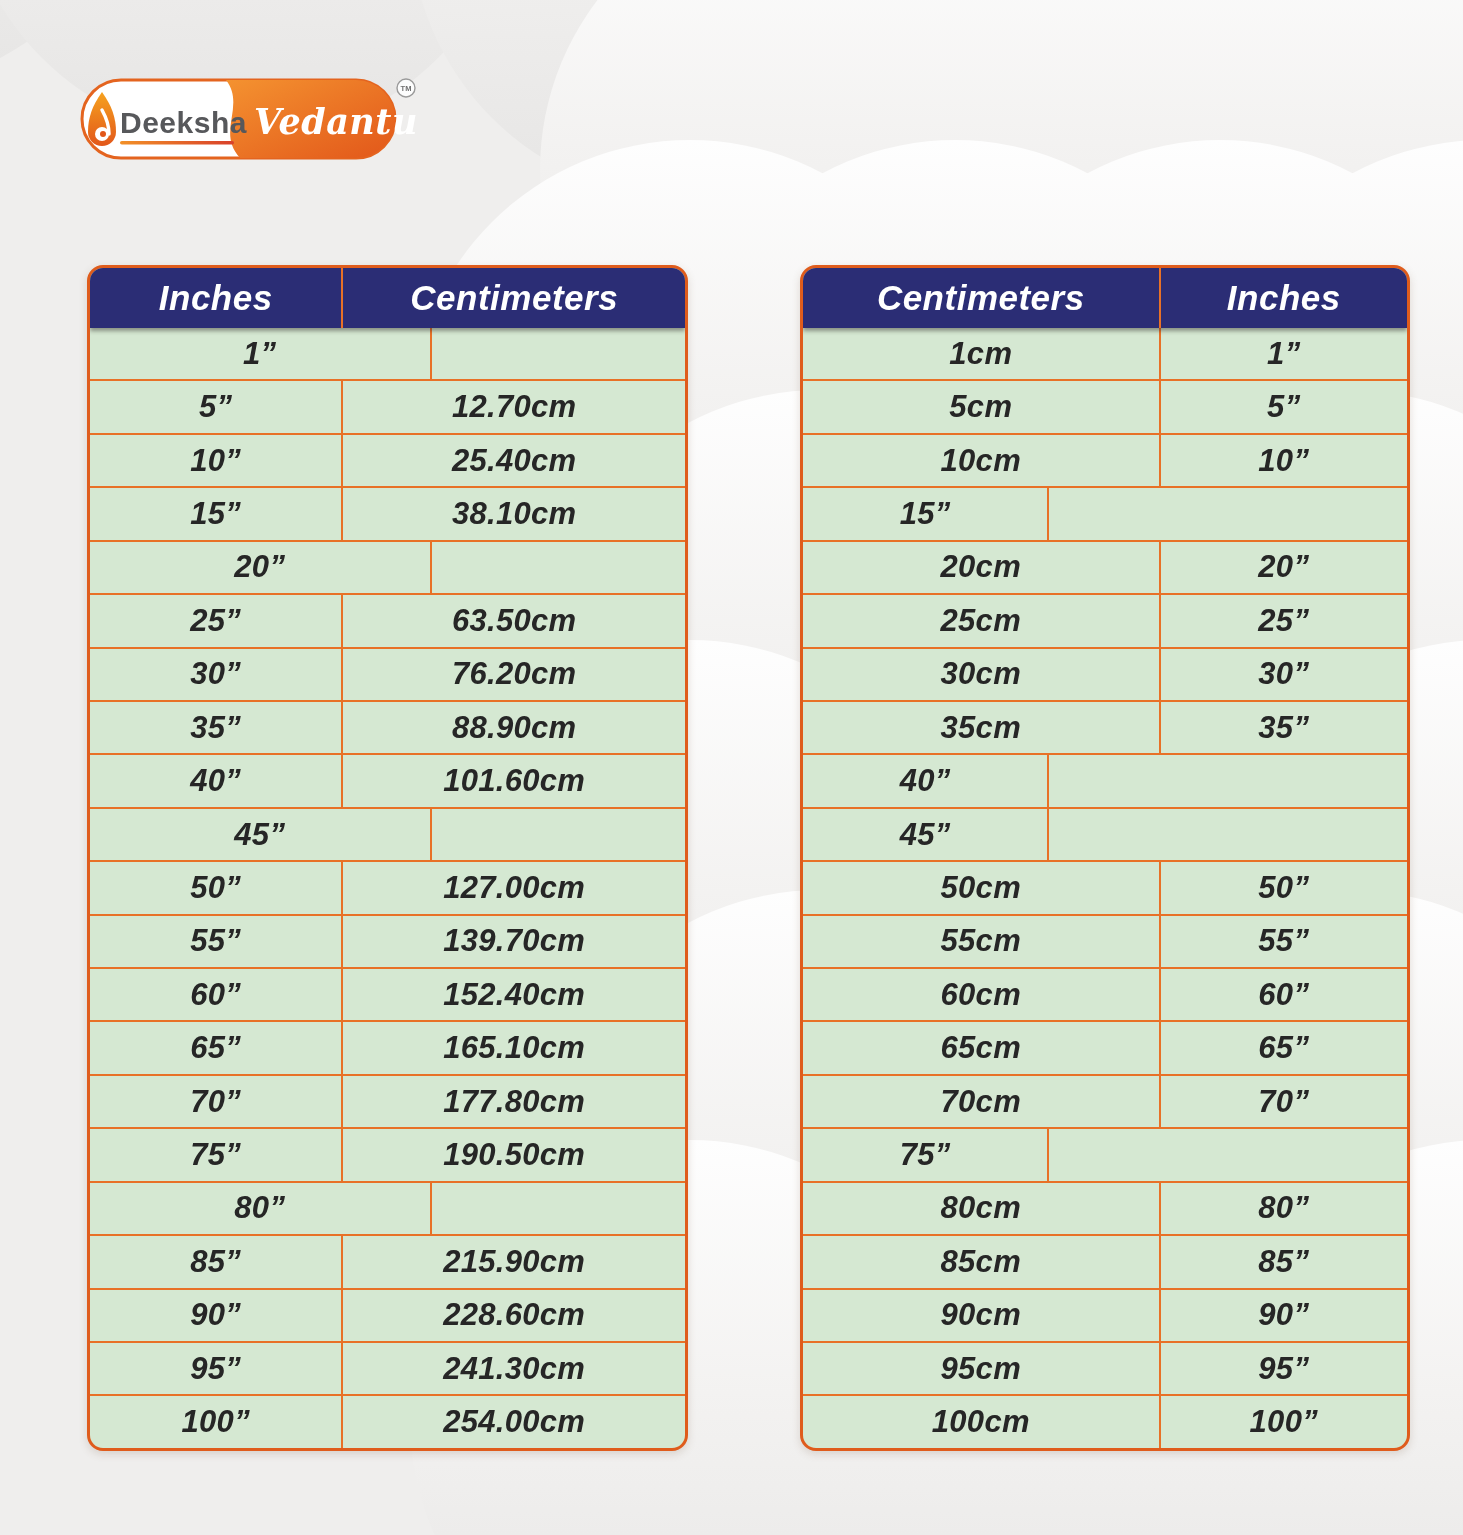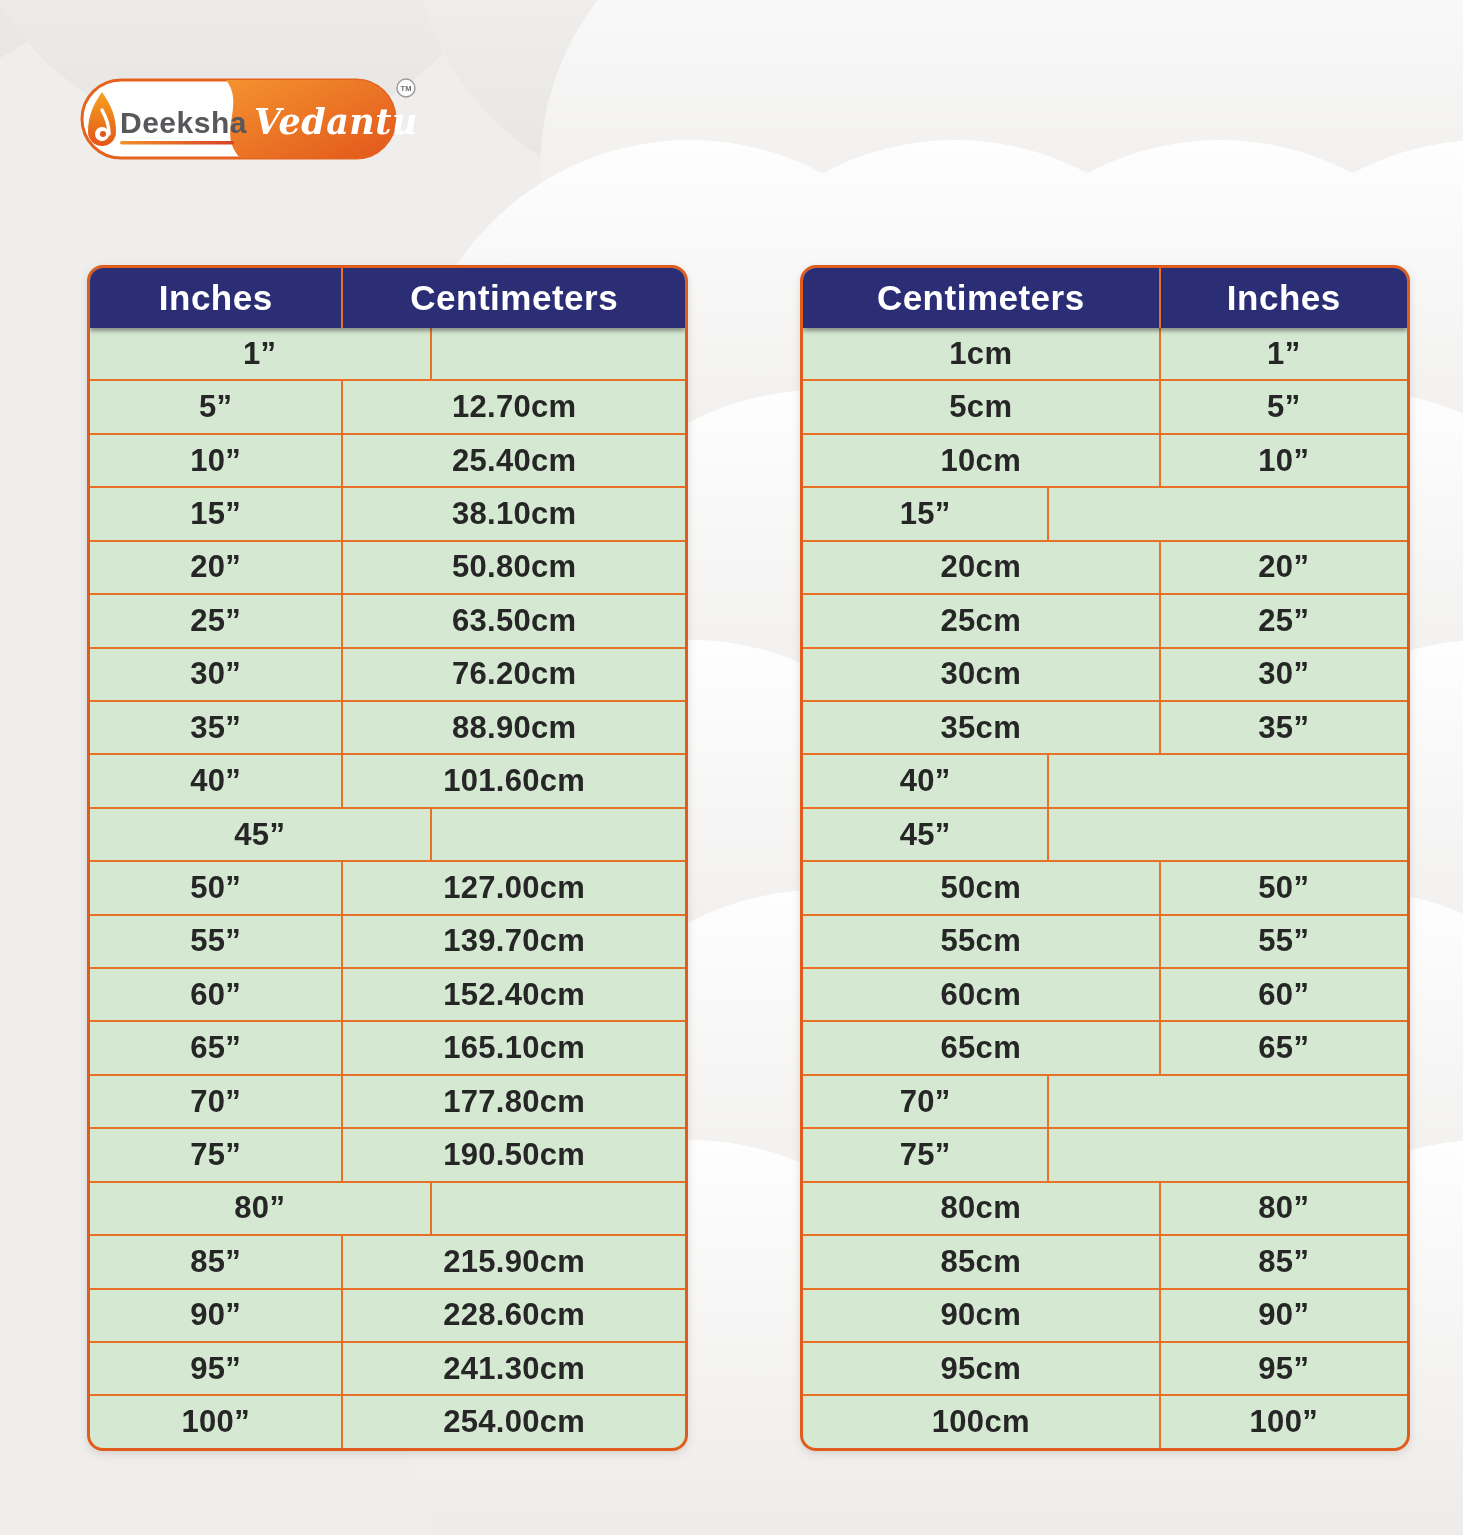--- a/index.html
+++ b/index.html
@@ -17,20 +17,21 @@
   .logo svg{display:block;width:100%;height:100%;}
 
   
   .conv-table{
     position:absolute;top:265px;height:1186px;
     display:flex;flex-direction:column;
     border:3px solid #df5c1c;border-radius:16px;
     overflow:hidden;background:#d5e8d2;
     box-shadow:0 3px 8px rgba(110,80,50,.18);
     box-sizing:border-box;
+    font-style:italic;
   }
   .t-left{left:87px;width:601px;}
   .t-right{left:800px;width:610px;}
 
   .thead{
     flex:0 0 60px;display:flex;background:#2b2d75;
     box-shadow:0 3px 4px rgba(45,40,35,.45);
     position:relative;z-index:2;
   }
   .hcell{
@@ -154,21 +155,20 @@
         <div class="trow">
           <div class="tcell">10”</div>
           <div class="tcell">25.40cm</div>
         </div>
         <div class="trow">
           <div class="tcell">15”</div>
           <div class="tcell">38.10cm</div>
         </div>
         <div class="trow">
           <div class="tcell">20”</div>
-          <div class="tcell">50.80cm</div>
         </div>
         <div class="trow">
           <div class="tcell">25”</div>
           <div class="tcell">63.50cm</div>
         </div>
         <div class="trow">
           <div class="tcell">30”</div>
           <div class="tcell">76.20cm</div>
         </div>
         <div class="trow">
@@ -281,20 +281,21 @@
         </div>
         <div class="trow">
           <div class="tcell">60cm</div>
           <div class="tcell">60”</div>
         </div>
         <div class="trow">
           <div class="tcell">65cm</div>
           <div class="tcell">65”</div>
         </div>
         <div class="trow">
+          <div class="tcell">70cm</div>
           <div class="tcell">70”</div>
         </div>
         <div class="trow">
           <div class="tcell">75”</div>
         </div>
         <div class="trow">
           <div class="tcell">80cm</div>
           <div class="tcell">80”</div>
         </div>
         <div class="trow">

